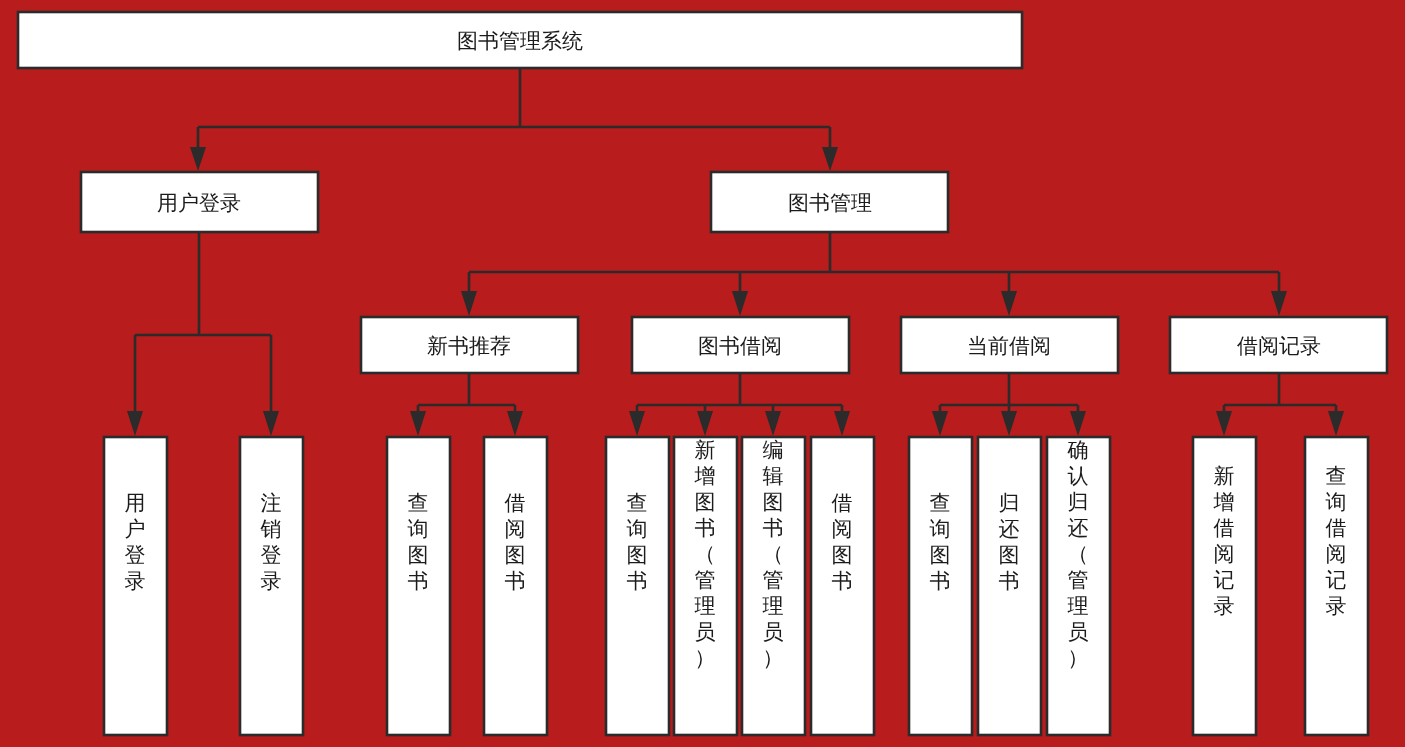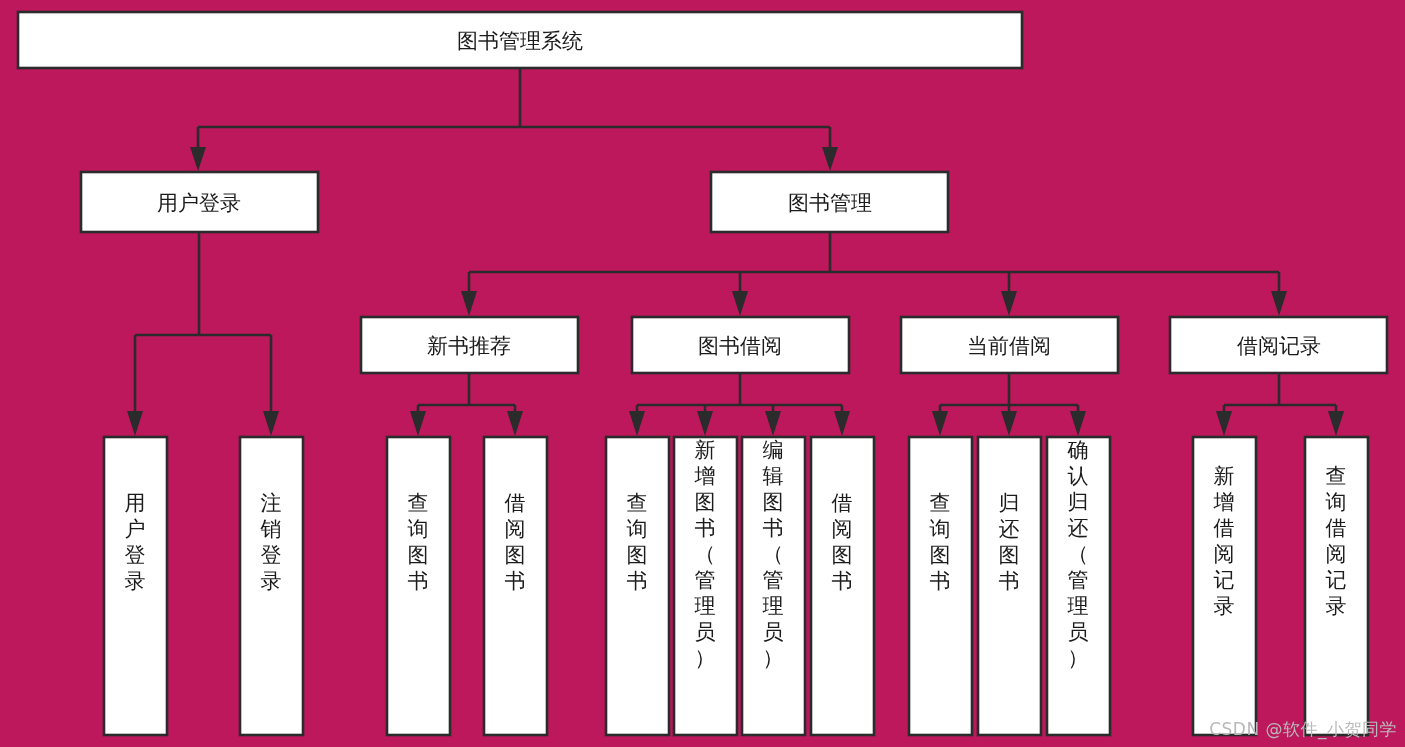--- a/index.html
+++ b/index.html
@@ -10,21 +10,21 @@
   body {
     width: 1405px;
     height: 747px;
     font-family: "DejaVu Sans", "Liberation Sans", sans-serif;
     overflow: hidden;
   }
   #diagram-root {
     position: relative;
     width: 1405px;
     height: 747px;
-    background: #be185d;
+    background: #b91c1c;
   }
   svg.flow {
     position: absolute;
     left: 0;
     top: 0;
     width: 1405px;
     height: 747px;
   }
   .box-rect {
     fill: #ffffff;
@@ -233,14 +233,13 @@
       <rect class="box-rect" x="1193" y="437" width="63" height="298"></rect>
       <text class="leaf-label" x="1224" y="483"><tspan x="1224" dy="0">新</tspan><tspan x="1224" dy="26">增</tspan><tspan x="1224" dy="26">借</tspan><tspan x="1224" dy="26">阅</tspan><tspan x="1224" dy="26">记</tspan><tspan x="1224" dy="26">录</tspan></text>
     </g>
     <g>
       <rect class="box-rect" x="1305" y="437" width="63" height="298"></rect>
       <text class="leaf-label" x="1336" y="483"><tspan x="1336" dy="0">查</tspan><tspan x="1336" dy="26">询</tspan><tspan x="1336" dy="26">借</tspan><tspan x="1336" dy="26">阅</tspan><tspan x="1336" dy="26">记</tspan><tspan x="1336" dy="26">录</tspan></text>
     </g>
 
   </svg>
 
-  <div class="watermark">CSDN @软件_小贺同学</div>
 </div>
 
 </body></html>

